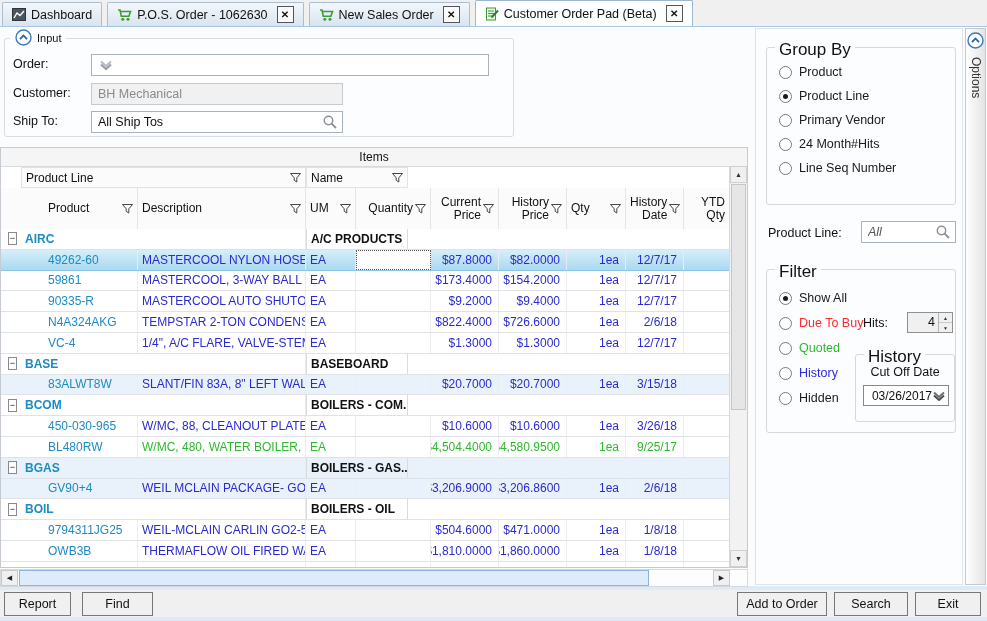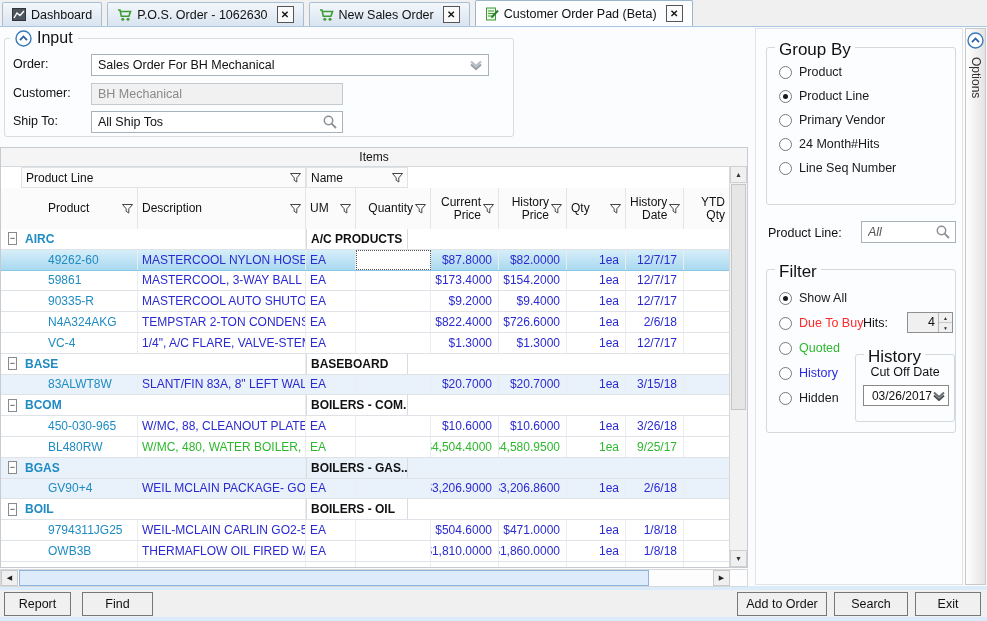--- a/index.html
+++ b/index.html
@@ -15,21 +15,21 @@
   .closex{width:15px;height:15px;border:1px solid #555;background:#fafafa;display:flex;align-items:center;
           justify-content:center;font-size:10px;font-weight:bold;margin-left:4px;line-height:1;}
   .tabicon{display:flex;align-items:center;}
   
   .contentbg{position:absolute;top:27px;left:0;width:987px;height:559px;background:#fafcfe;}
   .bluestrip{position:absolute;left:0;width:987px;height:4px;background:#dcebf9;}
   
   .input-box{position:absolute;left:4px;top:38px;width:508px;height:97px;border:1px solid #d9dde1;
              border-radius:3px;background:#fbfdfe;}
   .input-legend{position:absolute;left:10px;top:29px;background:#fbfdfe;padding:0 5px;display:flex;
-                align-items:center;gap:5px;font-size:16px;z-index:3;}
+                align-items:center;gap:5px;font-size:11px;z-index:3;}
   .flabel{position:absolute;left:8px;font-size:12.5px;}
   .combo,.tbox{position:absolute;height:22px;background:#fff;border:1px solid #a8b2ba;display:flex;
                align-items:center;padding:0 4px 0 6px;font-size:12.5px;box-sizing:border-box;}
   .combo .cval,.tbox .cval{flex:1;overflow:hidden;white-space:nowrap;}
   .dis{background:#f1f1f1;border-color:#c6cacd;color:#8a8a8a;}
   
   .grid{position:absolute;left:0;top:147px;width:748px;height:421px;background:#fff;
         border:1px solid #c5cbd1;box-sizing:border-box;}
   .caption{height:18px;background:#f5f5f5;border-bottom:1px solid #d7dbde;text-align:center;
            font-size:12px;line-height:18px;}
@@ -172,21 +172,20 @@
         <polyline points="5,10.2 8.5,6.5 12,10.2" fill="none" stroke="#2a5fa8" stroke-width="1.8"></polyline>
       </svg>
     </span>
   <span>Input</span>
 </div>
 <div class="input-box">
   <div class="flabel" style="top:18px;">Order:</div>
   <div class="flabel" style="top:47px;">Customer:</div>
   <div class="flabel" style="top:75px;">Ship To:</div>
   <div class="combo" style="left:86px;top:15px;width:398px;">
-    <span class="cval">Sales Order For BH Mechanical</span>
     <span class="tabicon" id="order-chevron">
         <svg width="16" height="12" viewBox="0 0 16 12">
           <path d="M3 2.5 L8 7 L13 2.5" fill="none" stroke="#b9bfc6" stroke-width="2.2"></path>
           <path d="M3 5.5 L8 10 L13 5.5" fill="none" stroke="#9aa1a8" stroke-width="2.2"></path>
         </svg>
       </span>
   </div>
   <div class="tbox" style="left:86px;top:72px;width:252px;">
     <span class="cval">All Ship Tos</span>
     <span class="tabicon" id="shipto-search">

